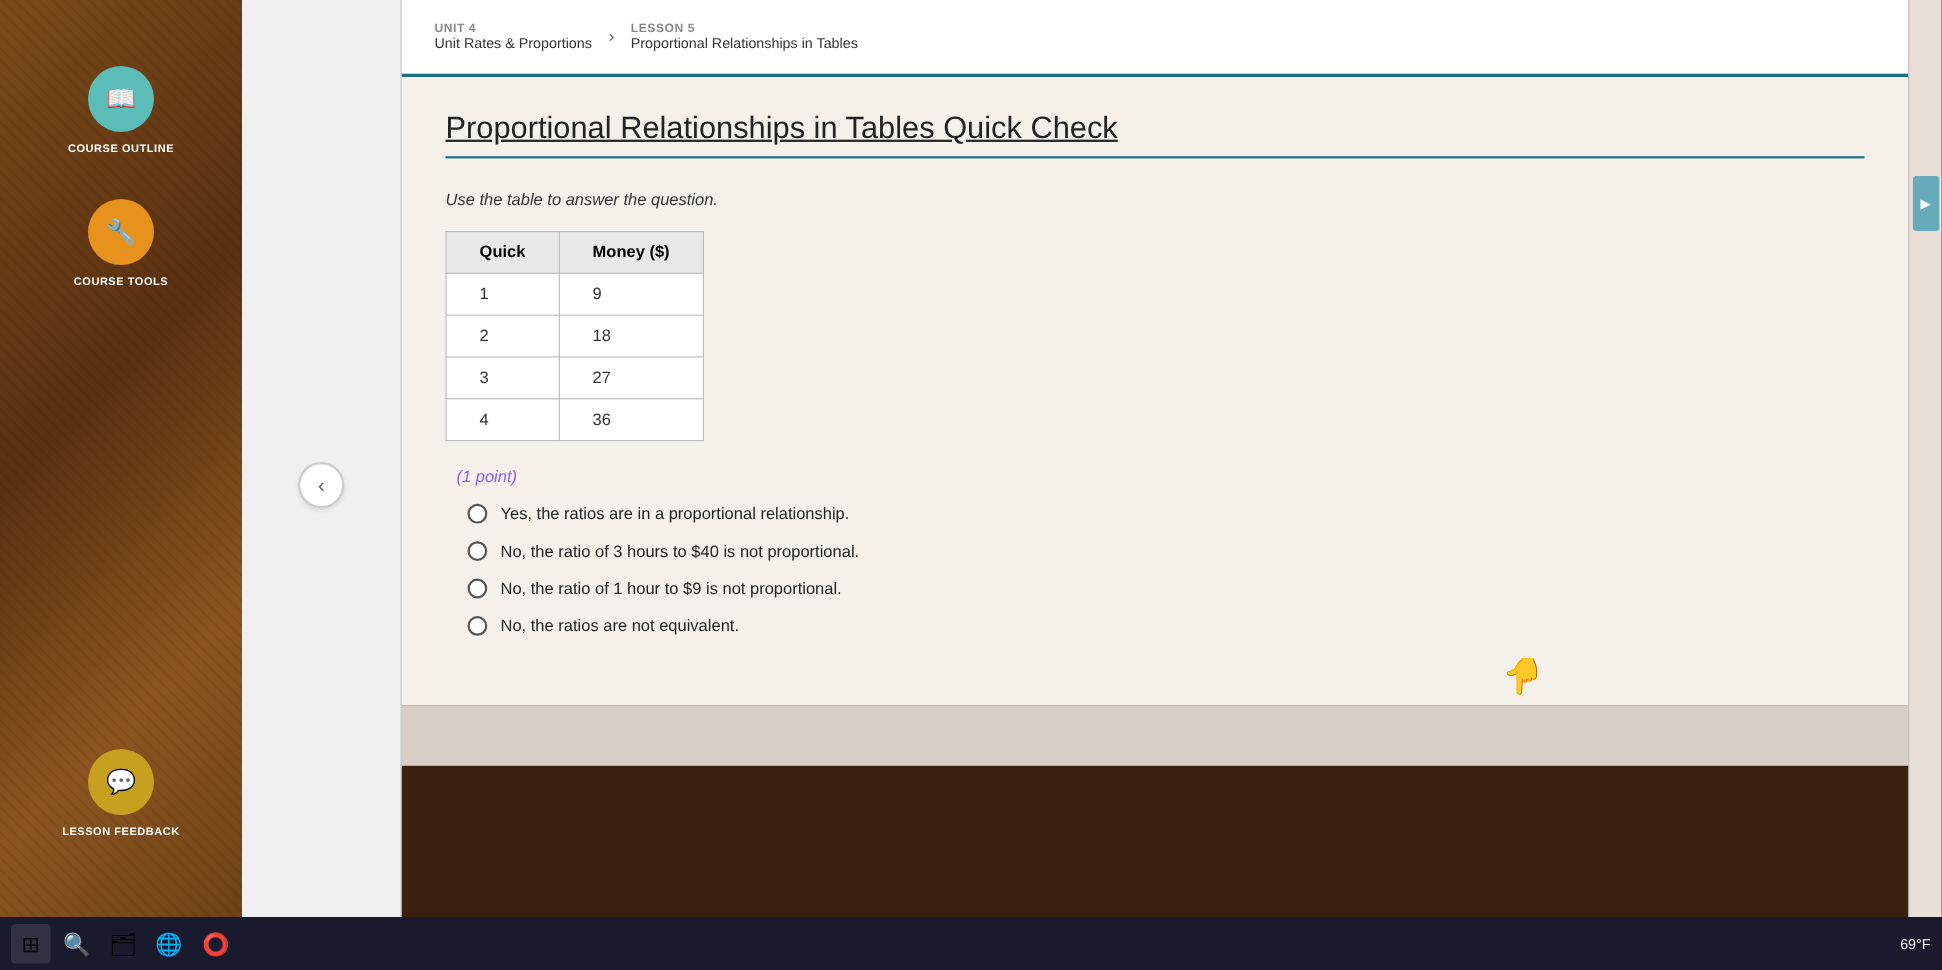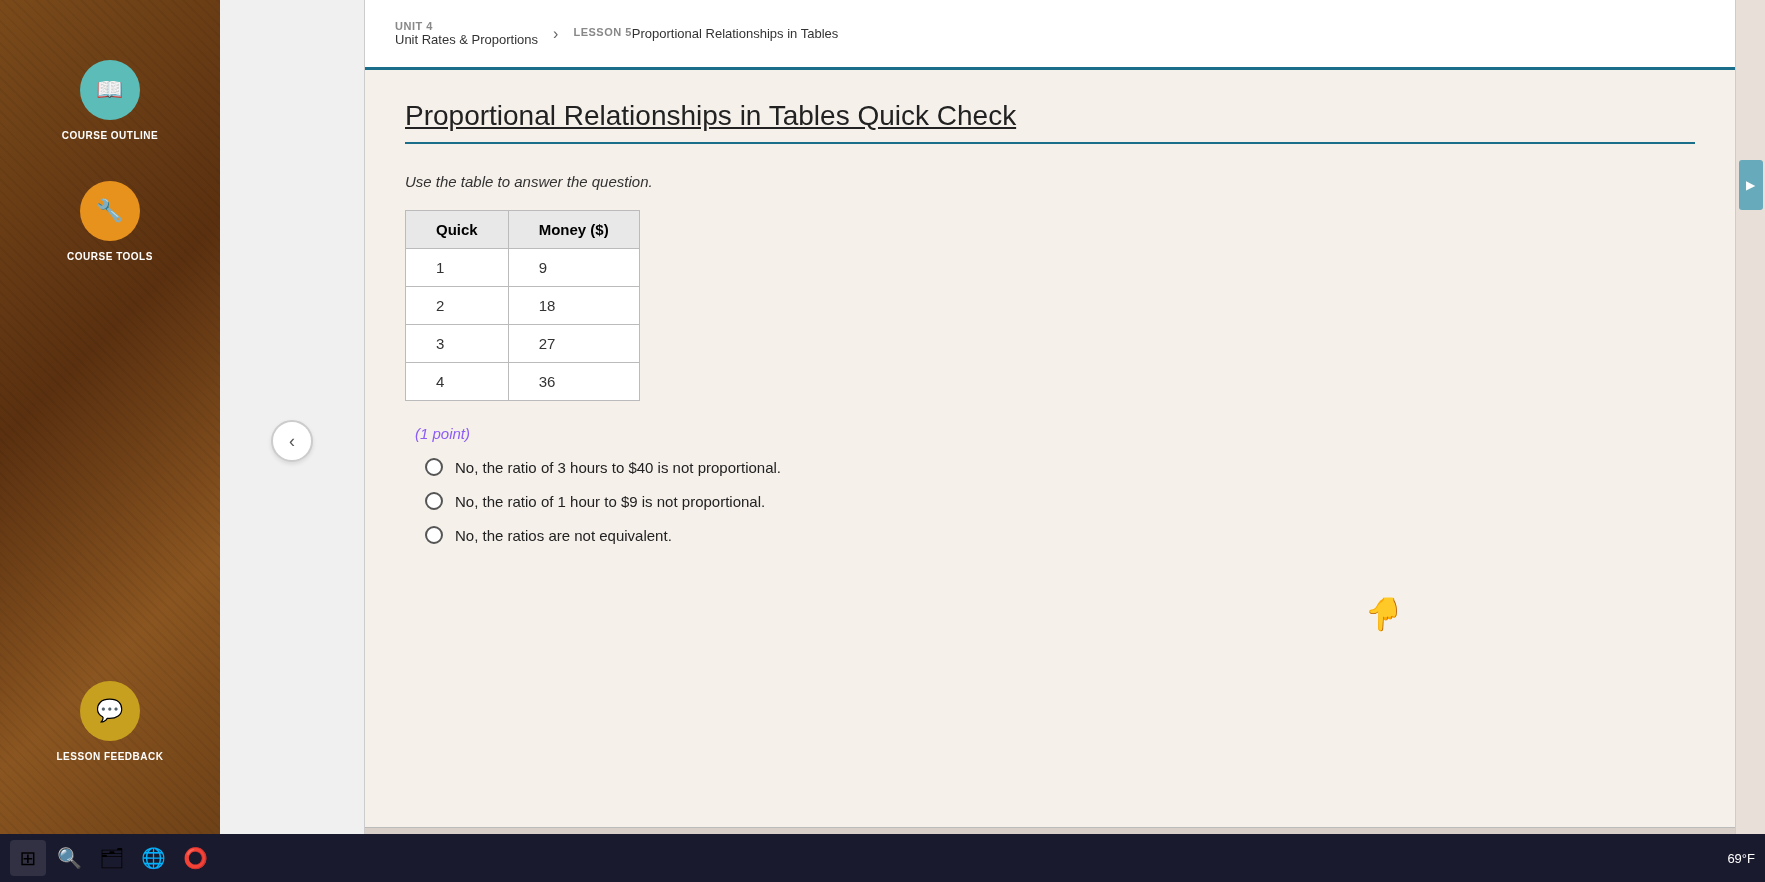--- a/index.html
+++ b/index.html
@@ -107,21 +107,21 @@
       justify-content: center;
       cursor: pointer;
       font-size: 18px;
       color: #555;
       box-shadow: 0 2px 4px rgba(0,0,0,0.1);
     }
 
     
     .main-content {
       flex: 1;
-      height: 882px;
+      height: 696px;
       background: #f5f0ea;
       display: flex;
       flex-direction: column;
       overflow: hidden;
     }
 
     
     .breadcrumb {
       background: white;
       padding: 10px 30px;
@@ -150,21 +150,21 @@
     }
 
     .breadcrumb-chevron {
       color: #666;
       font-size: 16px;
       margin: 0 5px;
     }
 
     .breadcrumb-lesson {
       display: flex;
-      flex-direction: row;
+      flex-direction: column;
     }
 
     
     .content-area {
       flex: 1;
       padding: 30px 40px;
       overflow-y: auto;
       background: #f5f0ea;
     }
 
@@ -414,20 +414,24 @@
             <td>4</td>
             <td>36</td>
           </tr>
         </tbody>
     </table>
 
 
     <p class="point-label">(1 point)</p>
 
     <div class="options-list" id="options-list">
+    <div class="option-item">
+          <div class="radio-circle"></div>
+          <span class="option-text">Yes, the ratios are in a proportional relationship.</span>
+        </div>
         <div class="option-item">
           <div class="radio-circle"></div>
           <span class="option-text">No, the ratio of 3 hours to $40 is not proportional.</span>
         </div>
         <div class="option-item">
           <div class="radio-circle"></div>
           <span class="option-text">No, the ratio of 1 hour to $9 is not proportional.</span>
         </div>
         <div class="option-item">
           <div class="radio-circle"></div>

